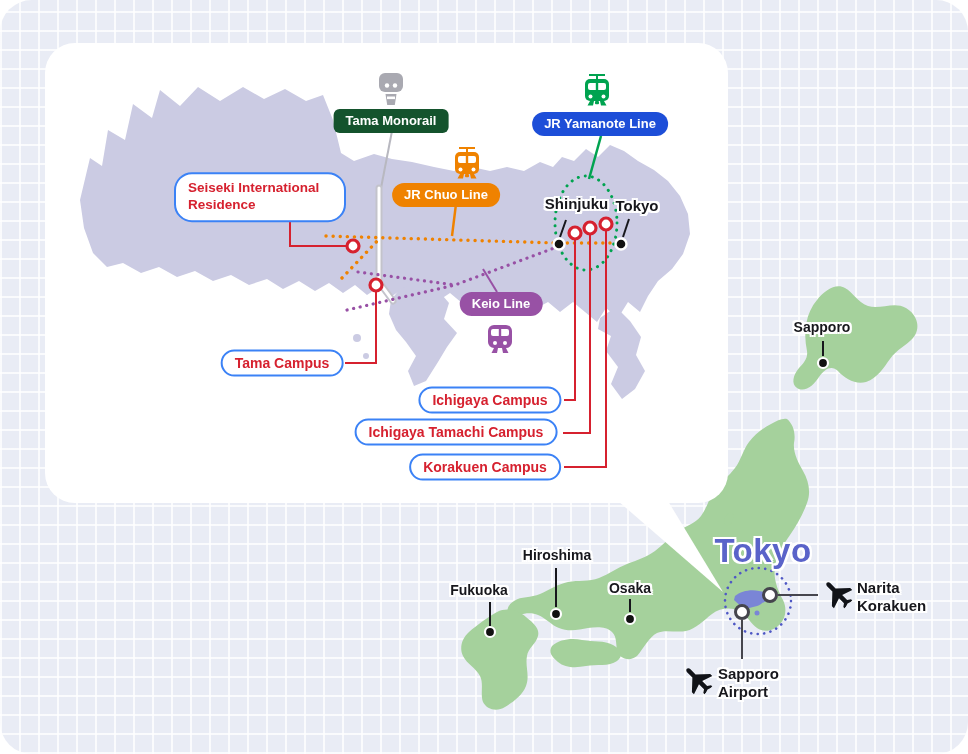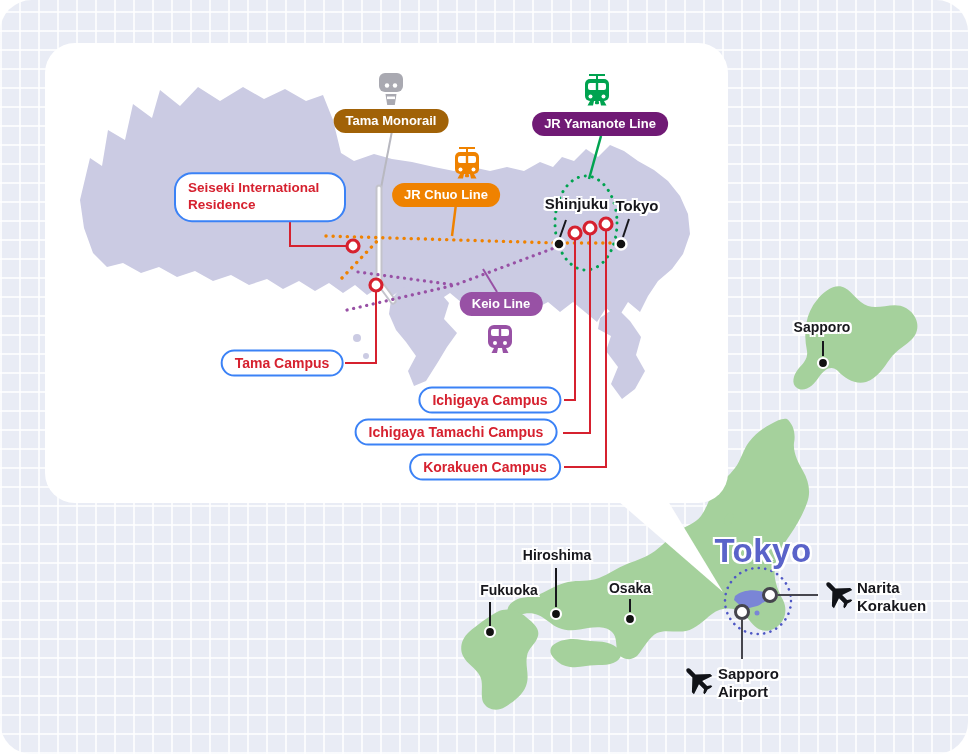--- a/index.html
+++ b/index.html
@@ -13,23 +13,23 @@
   svg.layer{position:absolute;left:0;top:0;}
   #overview-svg{z-index:1;}
   .card{position:absolute;left:45px;top:43px;width:683px;height:460px;background:#ffffff;
         border-radius:30px;z-index:2;}
   #metro-svg{z-index:3;}
   .lab{z-index:4;}
   .halo{text-shadow:-2px -2px 0 #fff,2px -2px 0 #fff,-2px 2px 0 #fff,2px 2px 0 #fff,
         0 -2px 0 #fff,0 2px 0 #fff,-2px 0 0 #fff,2px 0 0 #fff;}
   .pill{position:absolute;transform:translate(-50%,-50%);color:#fff;font-weight:700;
         font-size:13px;line-height:1;padding:5px 12px 6px;border-radius:999px;white-space:nowrap;}
-  .pill-gray{background:#a16207;}
+  .pill-gray{background:#14532d;border-radius:6px;}
   .pill-orange{background:#ef8200;}
-  .pill-green{background:#701a75;}
+  .pill-green{background:#1d4ed8;}
   .pill-purple{background:#9851a5;}
   .loc{position:absolute;transform:translate(-50%,-50%);background:#fff;border:2px solid #3b82f6;
        color:#d6212f;font-weight:700;font-size:14px;line-height:1;padding:4px 12px 5px;
        border-radius:999px;white-space:nowrap;text-align:center;}
   .loc-multi{white-space:normal;width:144px;border-radius:18px;padding:6px 12px;
              line-height:1.25;text-align:left;font-size:13.5px;}
   .citylab{position:absolute;transform:translate(-50%,-50%);font-weight:700;font-size:14px;
            color:#17171c;white-space:nowrap;}
   .stationlab{font-size:15px;}
   .biglab{position:absolute;transform:translate(-50%,-50%);font-weight:700;font-size:33px;
@@ -226,20 +226,20 @@
   <div class="loc lab" style="left:490px;top:400px;">Ichigaya Campus</div>
   <div class="loc lab" style="left:282px;top:363px;">Tama Campus</div>
   <div class="loc lab" style="left:456px;top:432px;">Ichigaya Tamachi Campus</div>
   <div class="loc lab" style="left:485px;top:467px;">Korakuen Campus</div>
 
   <div class="citylab stationlab halo lab" style="left:568px;top:203px;padding-left:17px;">Shinjuku</div>
   <div class="citylab stationlab halo lab" style="left:637px;top:205px;">Tokyo</div>
 
   <div class="citylab halo lab" style="left:822px;top:327px;">Sapporo</div>
   <div class="citylab halo lab" style="left:557px;top:555px;">Hiroshima</div>
-  <div class="citylab halo lab" style="left:490px;top:590px;padding-left:38px;">Fukuoka</div>
+  <div class="citylab halo lab" style="left:460px;top:590px;padding-left:38px;">Fukuoka</div>
   <div class="citylab halo lab" style="left:630px;top:588px;">Osaka</div>
 
   <div class="biglab halo lab" style="left:763px;top:551px;">Tokyo</div>
 
   <div class="airportlab halo lab" style="left:857px;top:579px;width:64px;">Narita Korakuen</div>
   <div class="airportlab halo lab" style="left:718px;top:665px;width:64px;">Sapporo Airport</div>
 </div>
 
 </body></html>

